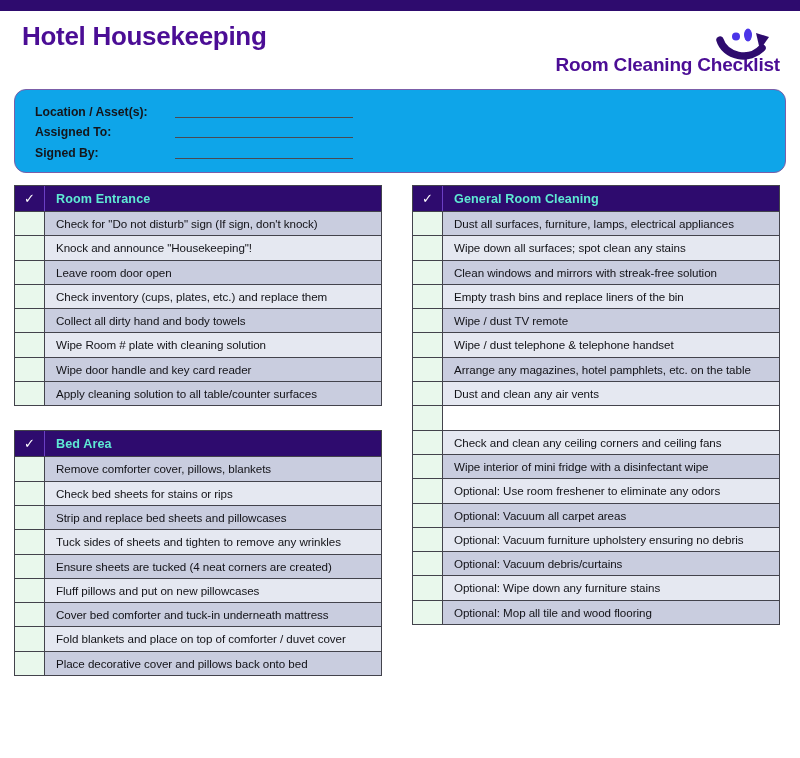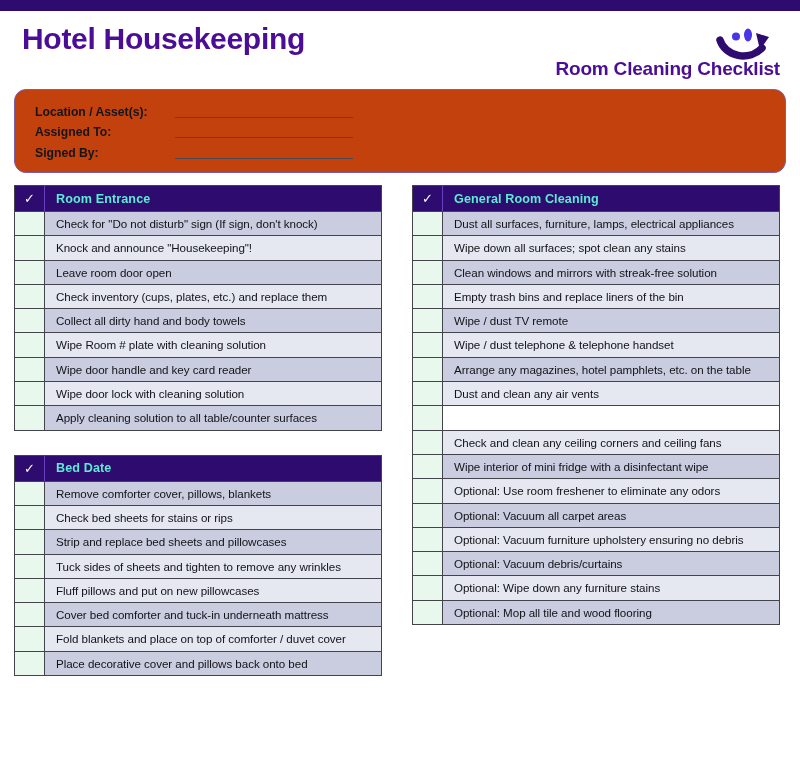--- a/index.html
+++ b/index.html
@@ -20,21 +20,21 @@
     width: 100%;
   }
 
   
   .header {
     position: relative;
     padding: 10px 20px 0 22px;
     height: 72px;
   }
   .title-main {
-    font-size: 30px;
+    font-size: 26px;
     font-weight: bold;
     color: #4b0d95;
     letter-spacing: -0.3px;
     line-height: 1.18;
     margin: 0;
   }
   .title-sub {
     font-size: 19px;
     font-weight: bold;
     color: #4b0d95;
@@ -49,21 +49,21 @@
     top: 12px;
     width: 64px;
     height: 44px;
   }
 
   
   .info-panel {
     margin: 6px 14px 0 14px;
     border: 1.6px solid #7b5ea8;
     border-radius: 12px;
-    background: #c2410c;
+    background: #0ea5e9;
     height: 84px;
     padding: 11px 18px 9px 20px;
     display: flex;
   }
   .info-col { display: flex; flex-direction: column; }
   .info-col.left { width: 385px; }
   .info-col.right { flex: 1; padding-left: 20px; }
   .info-row {
     display: flex;
     align-items: flex-end;
@@ -210,49 +210,49 @@
           <div class="txt">Collect all dirty hand and body towels</div>
         </div>
         <div class="row alt-b">
           <div class="cb"></div>
           <div class="txt">Wipe Room # plate with cleaning solution</div>
         </div>
         <div class="row alt-a">
           <div class="cb"></div>
           <div class="txt">Wipe door handle and key card reader</div>
         </div>
-        <div class="row alt-b">
-          <div class="cb"></div>
-          <div class="txt">Wipe door lock with cleaning solution</div>
-        </div>
         <div class="row alt-a">
           <div class="cb"></div>
           <div class="txt">Apply cleaning solution to all table/counter surfaces</div>
         </div>
       </div>
       <div class="table">
         <div class="sec-header">
           <div class="sec-check">✓</div>
-          <div class="sec-title">Bed Date</div>
+          <div class="sec-title">Bed Area</div>
         </div>
         <div class="row alt-a">
           <div class="cb"></div>
           <div class="txt">Remove comforter cover, pillows, blankets</div>
         </div>
         <div class="row alt-b">
           <div class="cb"></div>
           <div class="txt">Check bed sheets for stains or rips</div>
         </div>
         <div class="row alt-a">
           <div class="cb"></div>
           <div class="txt">Strip and replace bed sheets and pillowcases</div>
         </div>
         <div class="row alt-b">
           <div class="cb"></div>
           <div class="txt">Tuck sides of sheets and tighten to remove any wrinkles</div>
+        </div>
+        <div class="row alt-a">
+          <div class="cb"></div>
+          <div class="txt">Ensure sheets are tucked  (4 neat corners are created)</div>
         </div>
         <div class="row alt-b">
           <div class="cb"></div>
           <div class="txt">Fluff pillows and put on new pillowcases</div>
         </div>
         <div class="row alt-a">
           <div class="cb"></div>
           <div class="txt">Cover bed comforter and tuck-in underneath mattress</div>
         </div>
         <div class="row alt-b">

